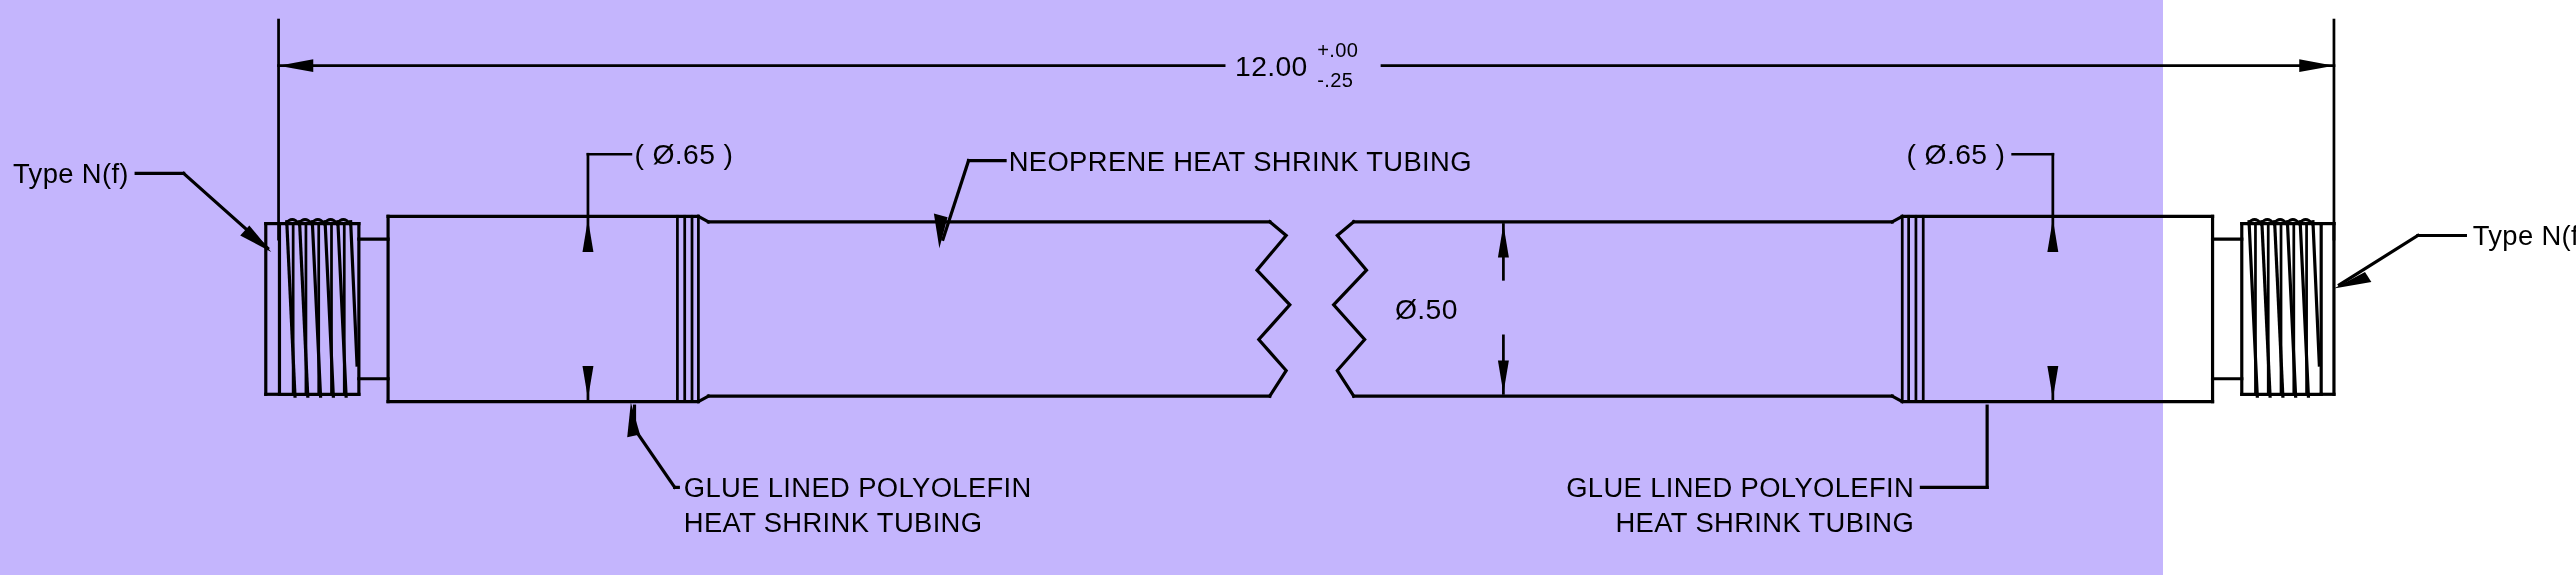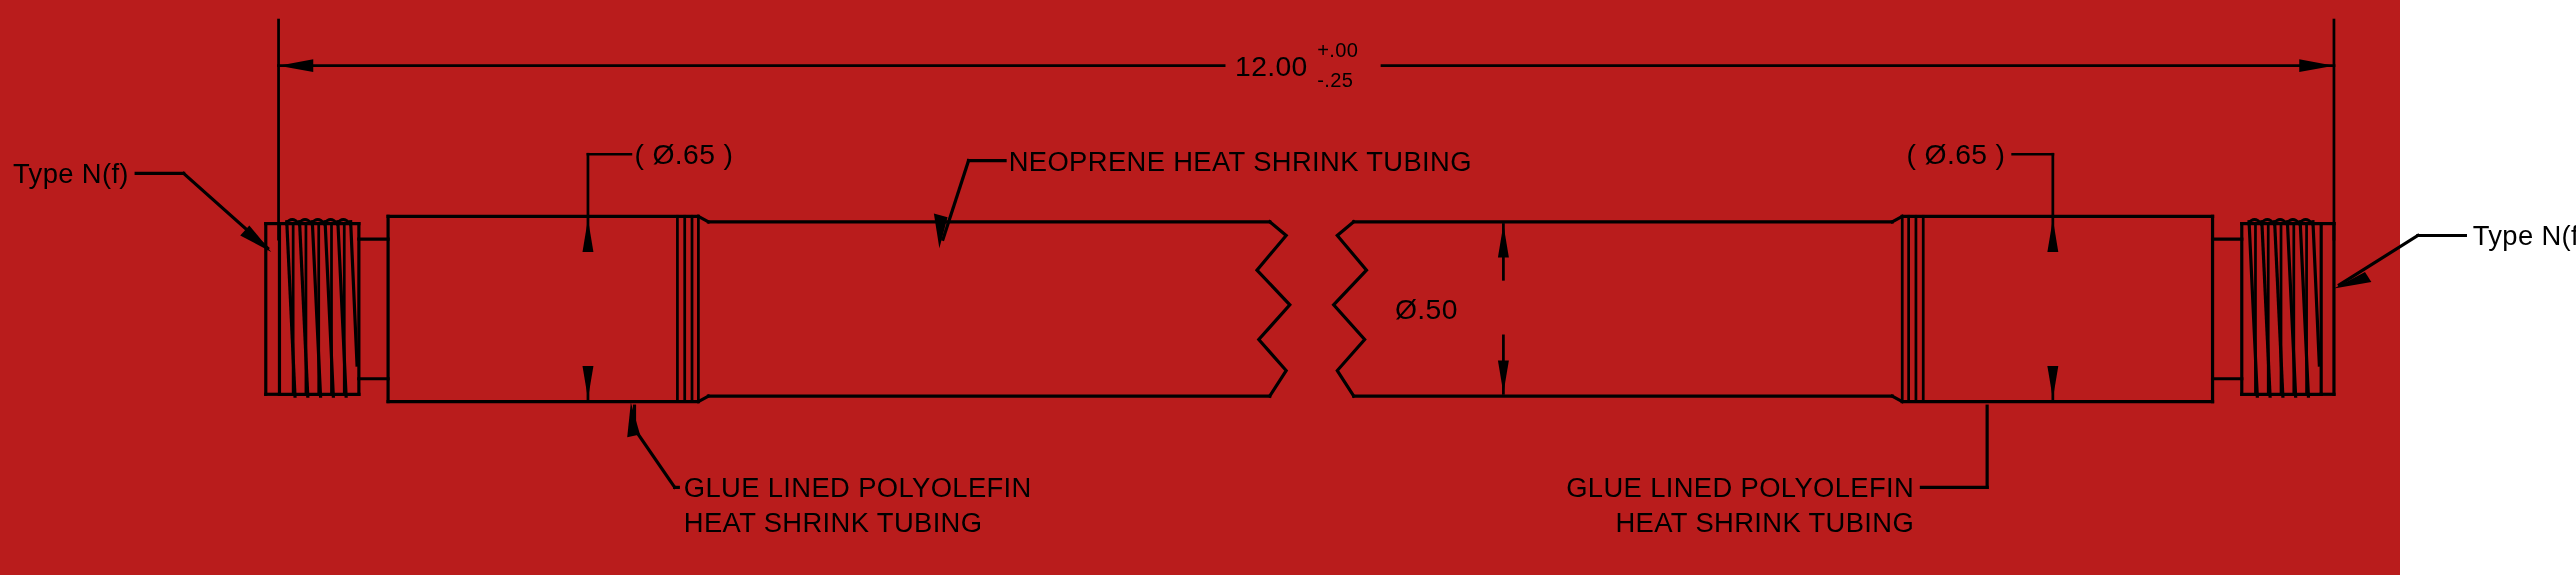--- a/index.html
+++ b/index.html
@@ -8,23 +8,23 @@
     background: #ffffff;
   }
   body {
     width: 2576px;
     height: 575px;
     font-family: "Liberation Sans", sans-serif;
     overflow: hidden;
   }
   #drawing-root {
     position: relative;
-    width: 2400px;
+    width: 2163px;
     height: 575px;
-    background: #b91c1c;
+    background: #c4b5fd;
   }
   svg#drawing-canvas {
     display: block;
     width: 2576px;
     height: 575px;
   }
   .ln {
     stroke: #000000;
     fill: none;
     stroke-linecap: square;

